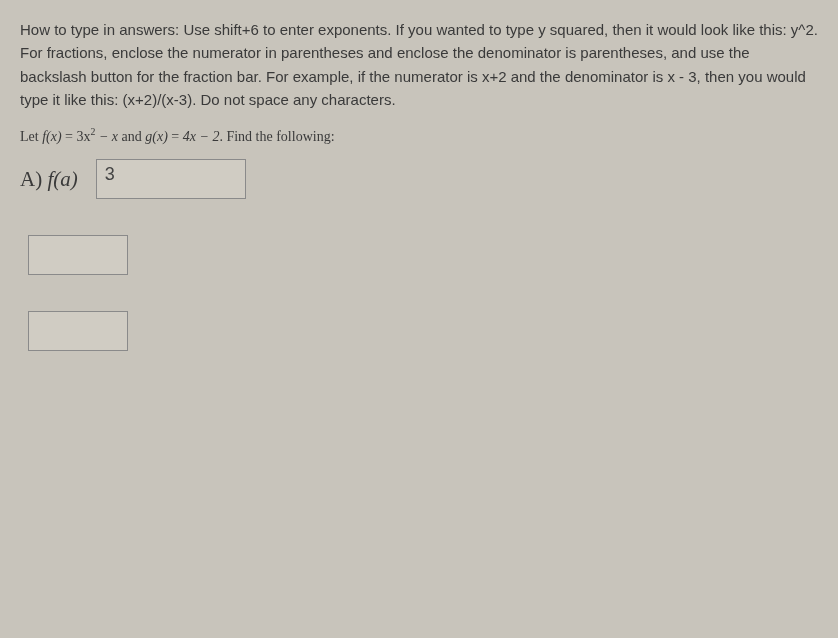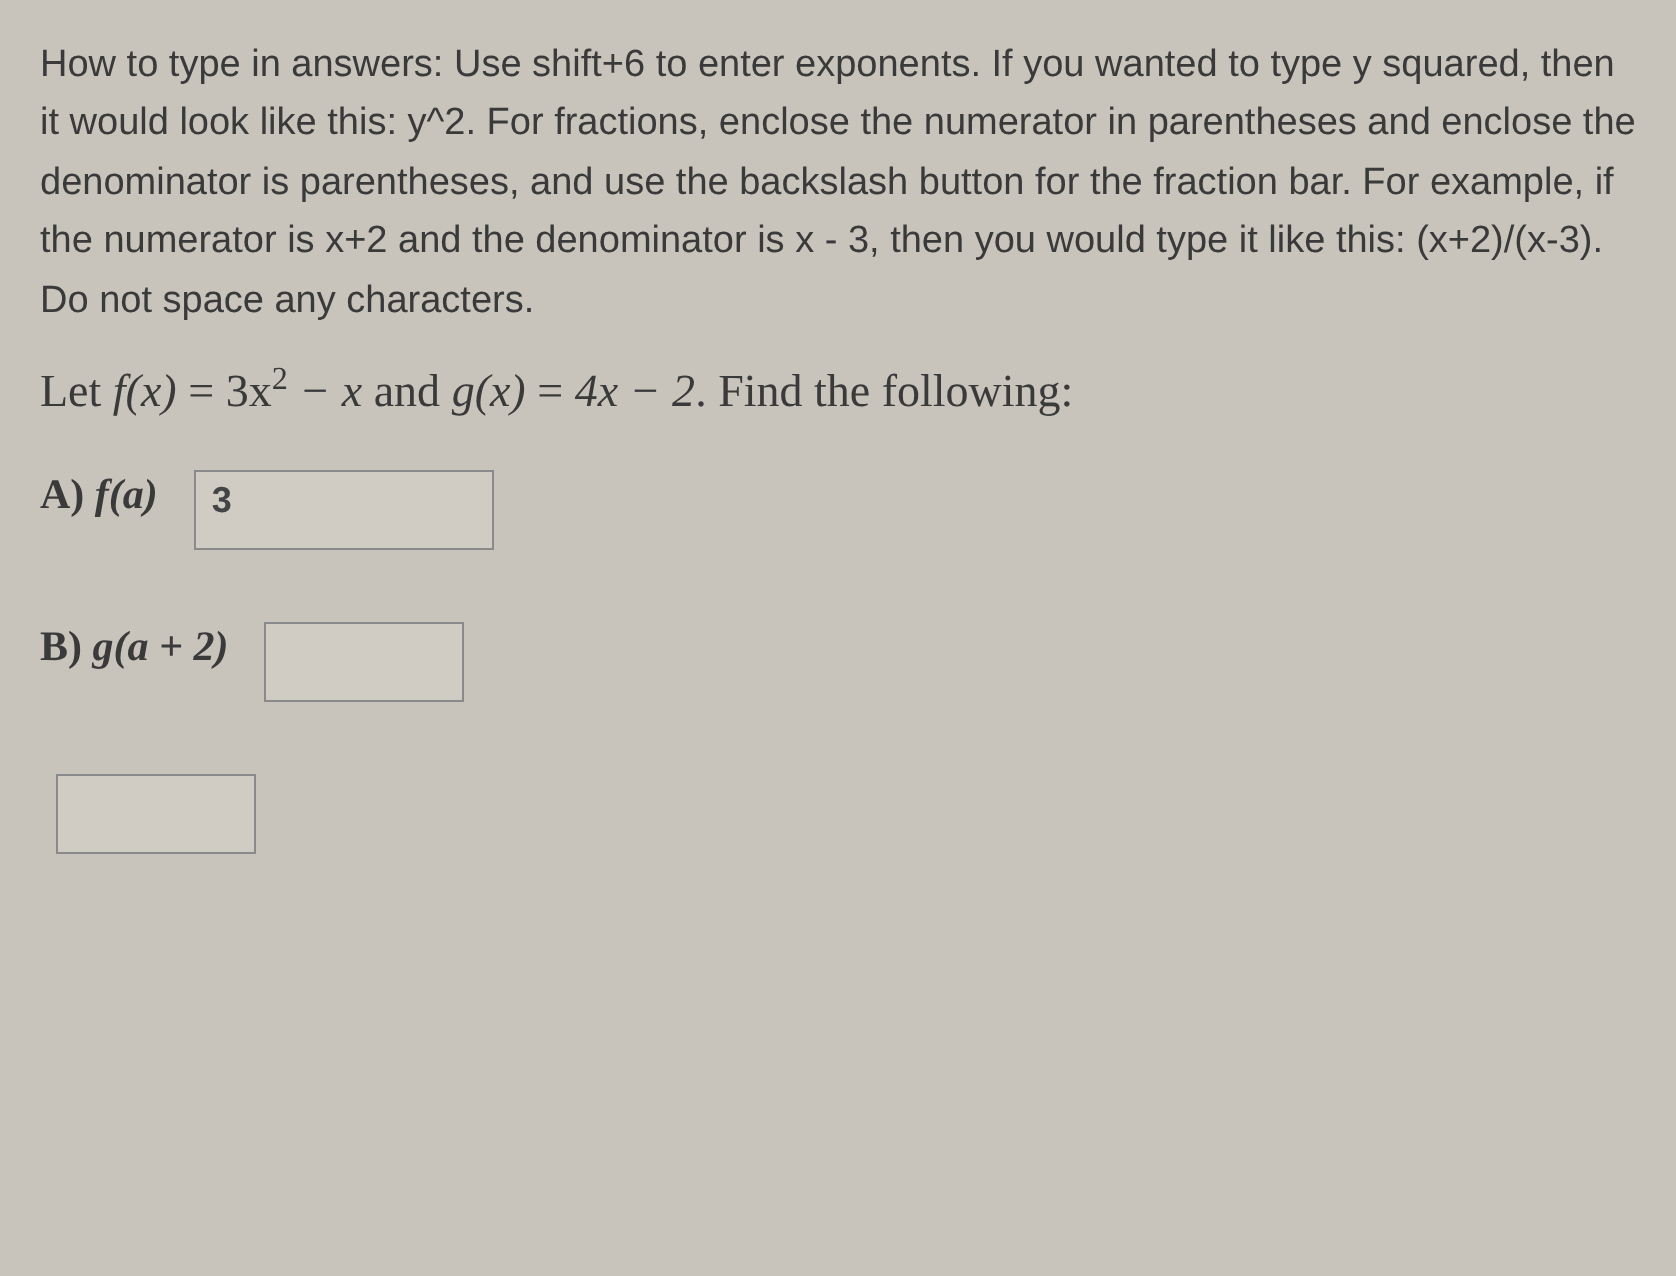--- a/index.html
+++ b/index.html
@@ -10,45 +10,44 @@
     body {
       width: 838px;
       height: 638px;
       background: #c8c4bb;
       font-family: Arial, Helvetica, sans-serif;
       padding: 18px 20px;
       color: #323232;
       position: relative;
     }
     .instructions {
-      font-size: 19px;
+      font-size: 15px;
       line-height: 1.55;
       margin-bottom: 18px;
       color: #3a3a3a;
     }
     .problem-statement {
-      font-size: 23px;
-      margin-bottom: 26px;
+      font-size: 14px;
+      margin-bottom: 14px;
       color: #3a3a3a;
       font-family: Georgia, 'Times New Roman', serif;
     }
     .math-it {
       font-style: italic;
       font-family: Georgia, 'Times New Roman', serif;
     }
     .math-reg {
       font-family: Georgia, 'Times New Roman', serif;
     }
     .part {
       display: flex;
-      align-items: flex-start;
+      align-items: center;
       margin-bottom: 36px;
       font-size: 21px;
       color: #3a3a3a;
-      font-weight: bold;
     }
     .part-label {
       font-family: Georgia, 'Times New Roman', serif;
       margin-right: 10px;
     }
     .answer-box {
       border: 1px solid #8a8a8a;
       background: #d0ccc3;
       height: 40px;
       width: 150px;
@@ -79,21 +78,18 @@
 </div>
 
 <div class="part">
   <span class="part-label">
     <span>A) </span><span class="math-it">f(a)</span>
   </span>
   <span class="answer-box">3</span>
 </div>
 
 <div class="part">
-  <span class="part-label">
-    <span>B) </span><span class="math-it">g(a + 2)</span>
-  </span>
   <span class="answer-box small"></span>
 </div>
 
 <div class="part">
   <span class="answer-box small"></span>
 </div>
 
 </body></html>

